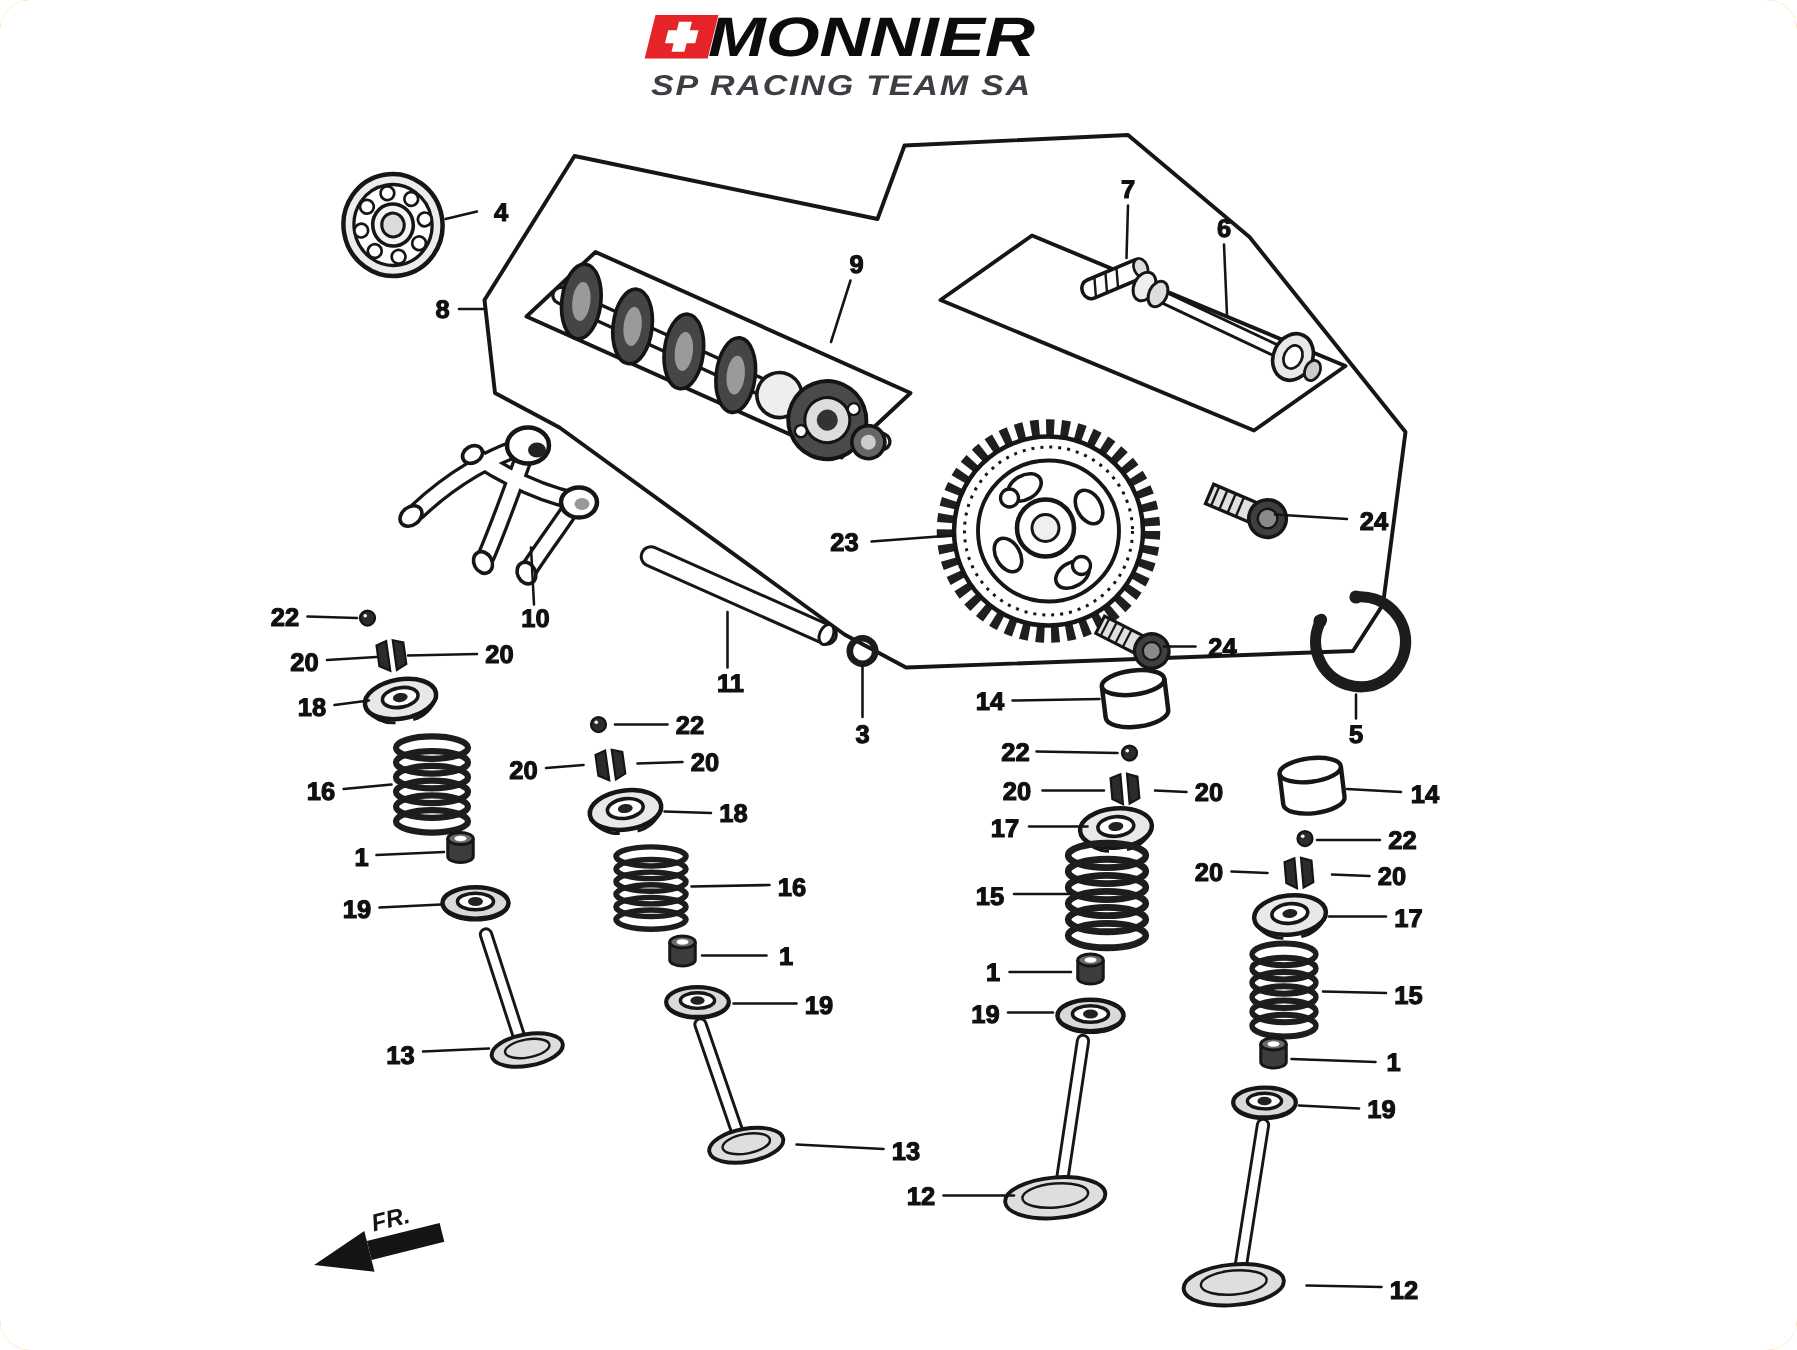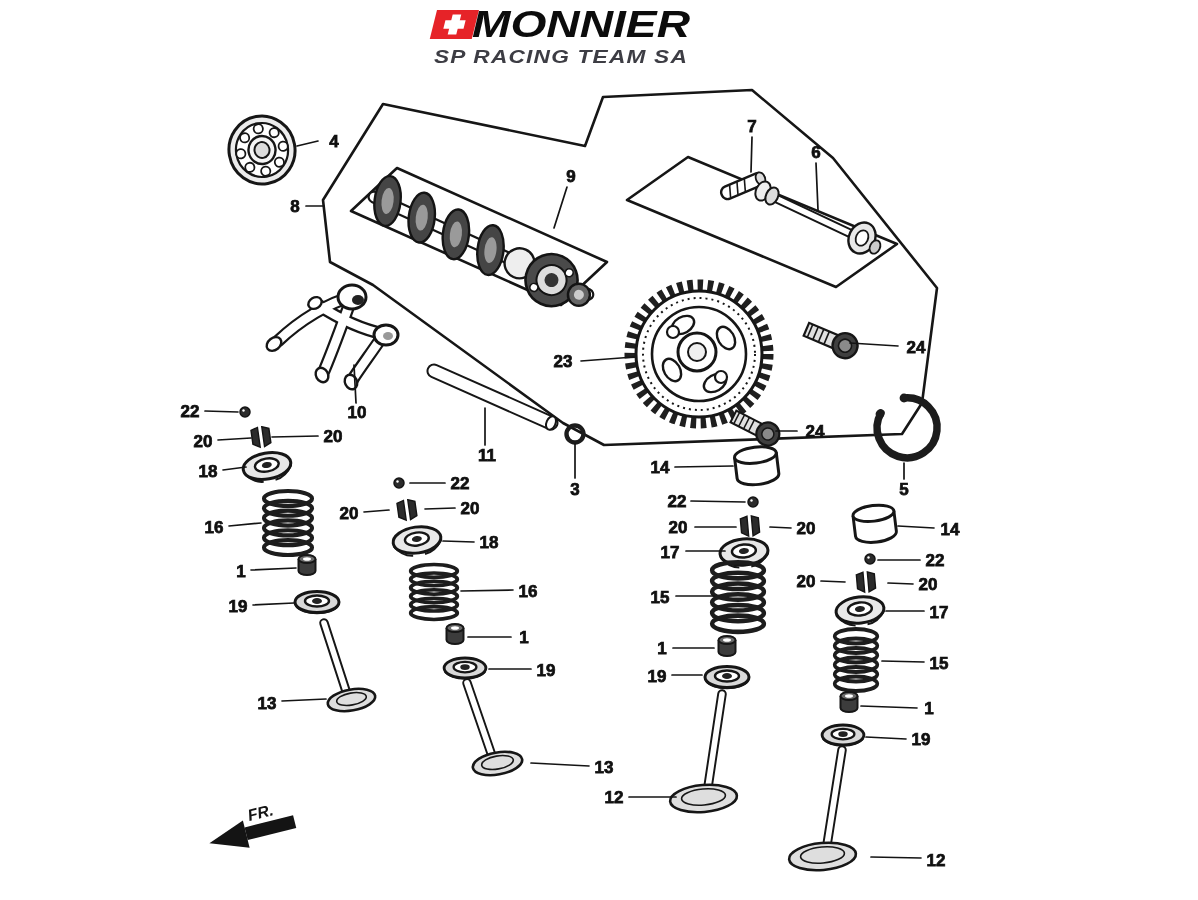--- a/index.html
+++ b/index.html
@@ -1,17 +1,17 @@
 <!DOCTYPE html>
 <html><head>
 <meta charset="utf-8">
 <style>
   html,body{margin:0;padding:0;background:#ffffff;}
   .stage{position:relative;width:1198px;height:900px;background:#eab308;overflow:hidden;
-         font-family:"Liberation Sans",sans-serif;}
+         font-family:"Liberation Sans",sans-serif;border-radius:20px;}
   svg{display:block;}
   
   .ln{stroke:#161616;fill:none;stroke-width:2.6;stroke-linejoin:round;}
   .tube-o{stroke:#161616;stroke-width:13;fill:none;stroke-linecap:round;}
   .tube-i{stroke:#ffffff;stroke-width:8.6;fill:none;stroke-linecap:round;}
   .stem-o{stroke:#161616;stroke-width:9.5;fill:none;stroke-linecap:round;}
   .stem-i{stroke:#ffffff;stroke-width:5.6;fill:none;stroke-linecap:round;}
   .leader{stroke:#141414;stroke-width:1.7;stroke-linecap:round;}
   .part-label{font:bold 17px "Liberation Sans",sans-serif;fill:#101010;stroke:#101010;
               stroke-width:0.75px;text-anchor:middle;}

